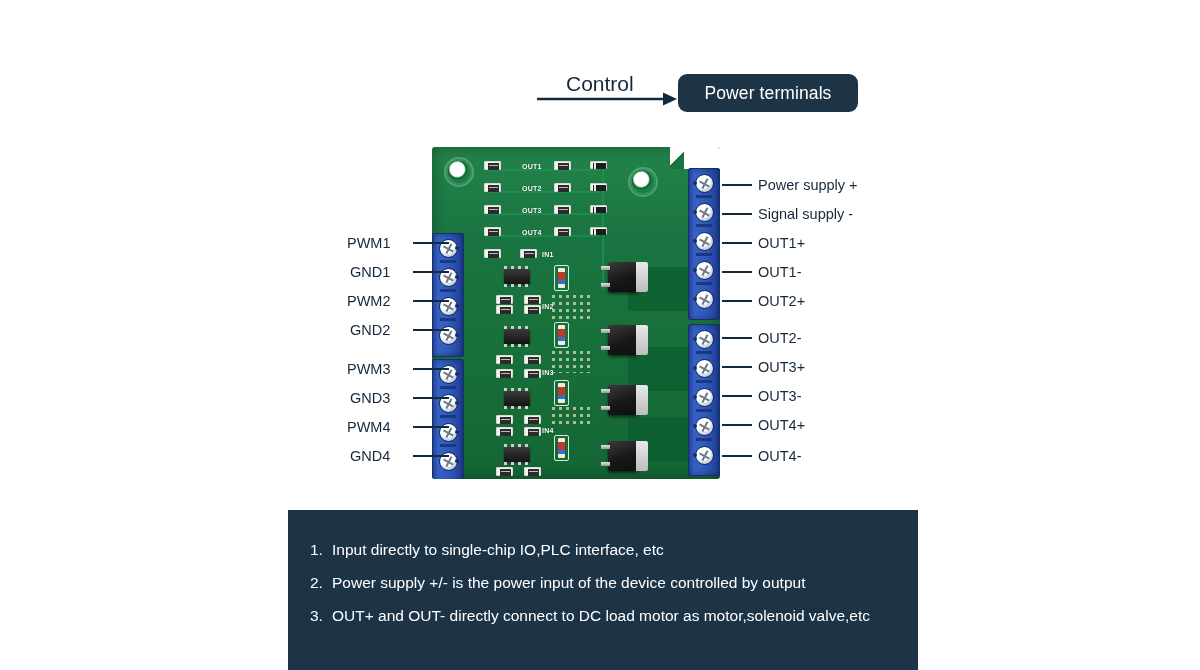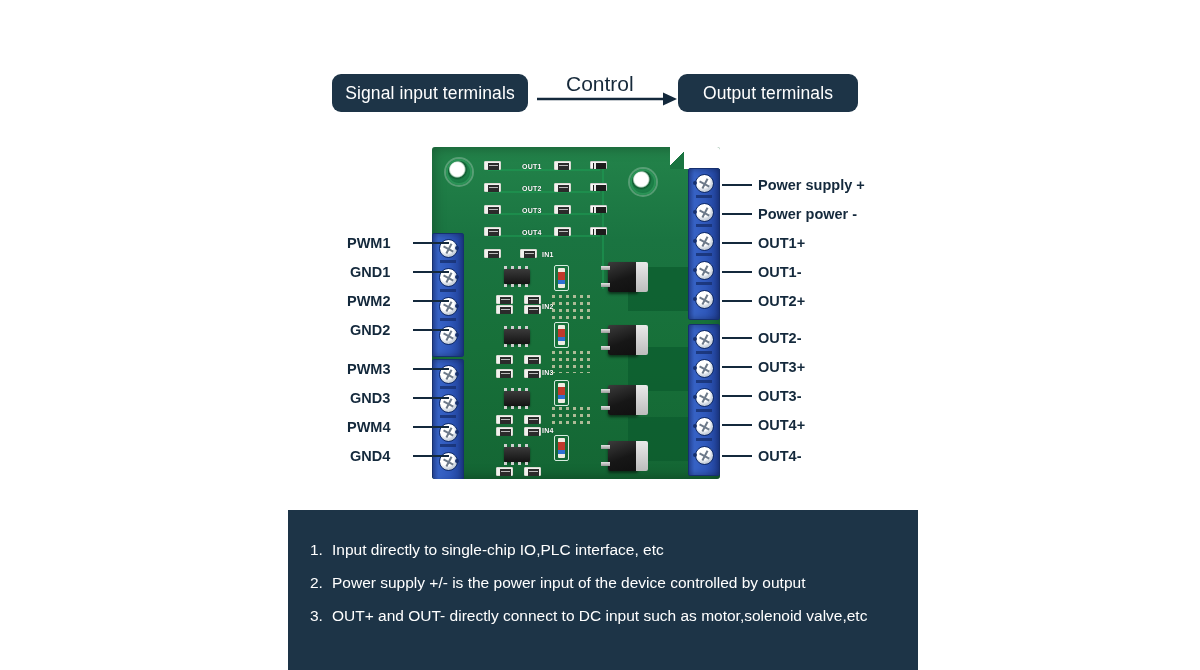--- a/index.html
+++ b/index.html
@@ -158,21 +158,21 @@
     background-image: radial-gradient(circle, #c9c9a8 0 1.6px, transparent 1.7px);
     background-size: 7px 7px;
     opacity: .85;
   }
   .trace { position: absolute; background: #1e9c54; opacity:.55; }
   .trace-d { position: absolute; background: #0c5b2e; opacity:.7; }
 
   
   .lead { position: absolute; height: 2px; background: #14293c; }
   .lbl {
-    position: absolute; font-size: 14.5px; font-weight: bold; color: #14293c;
+    position: absolute; font-size: 14.5px; font-weight: normal; color: #14293c;
     white-space: nowrap; line-height: 1;
   }
   .lbl.left { text-align: right; }
 
   
   #notes {
     position: absolute; left: 288px; top: 510px; width: 630px; height: 160px;
     background: #1d3447;
   }
   .note {
@@ -182,33 +182,30 @@
   .note .num { width: 16px; }
   #note1 { top: 31px; }
   #note2 { top: 64px; }
   #note3 { top: 97px; }
 </style>
 </head>
 <body>
 
 <div id="root">
 
-  <div class="hdr-box" id="hdr-input">
-    <span>Signal input terminals</span>
-  </div>
 
   <div id="ctrl-label">Control</div>
 
   <svg id="ctrl-arrow" viewBox="0 0 140 18">
     <line x1="0" y1="9" x2="126" y2="9" stroke="#14293c" stroke-width="2.6"></line>
     <polygon points="126,2.5 140,9 126,15.5" fill="#14293c"></polygon>
   </svg>
 
   <div class="hdr-box" id="hdr-output">
-    <span>Output terminals</span>
+    <span>Power terminals</span>
   </div>
 
   <div id="board">
     <div class="pcb">
       <div class="pcb-notch"></div>
 
       <div class="trace" style="left:56px; top:22px; width:112px; height:2px;"></div>
       <div class="trace" style="left:56px; top:44px; width:112px; height:2px;"></div>
       <div class="trace" style="left:56px; top:66px; width:112px; height:2px;"></div>
       <div class="trace" style="left:56px; top:88px; width:112px; height:2px;"></div>
@@ -442,21 +439,21 @@
   <div class="lbl left" style="left:347px; top:420px;">PWM4</div>
   <div class="lead" style="left:413px; top:426px; width:36px;"></div>
 
   <div class="lbl left" style="left:350px; top:449px;">GND4</div>
   <div class="lead" style="left:413px; top:455px; width:36px;"></div>
 
   <div class="lead" style="left:722px; top:184px; width:30px;"></div>
   <div class="lbl" style="left:758px; top:178px;">Power supply +</div>
 
   <div class="lead" style="left:722px; top:213px; width:30px;"></div>
-  <div class="lbl" style="left:758px; top:207px;">Power power -</div>
+  <div class="lbl" style="left:758px; top:207px;">Signal supply -</div>
 
   <div class="lead" style="left:722px; top:242px; width:30px;"></div>
   <div class="lbl" style="left:758px; top:236px;">OUT1+</div>
 
   <div class="lead" style="left:722px; top:271px; width:30px;"></div>
   <div class="lbl" style="left:758px; top:265px;">OUT1-</div>
 
   <div class="lead" style="left:722px; top:300px; width:30px;"></div>
   <div class="lbl" style="left:758px; top:294px;">OUT2+</div>
 
@@ -479,17 +476,17 @@
     <div class="note" id="note1">
       <span class="num">1.</span>
       <span>Input directly to single-chip IO,PLC interface, etc</span>
     </div>
     <div class="note" id="note2">
       <span class="num">2.</span>
       <span>Power supply +/- is the power input of the device controlled by output</span>
     </div>
     <div class="note" id="note3">
       <span class="num">3.</span>
-      <span>OUT+ and OUT- directly connect to DC input such as motor,solenoid valve,etc</span>
+      <span>OUT+ and OUT- directly connect to DC load motor as motor,solenoid valve,etc</span>
     </div>
   </div>
 
 </div>
 
 </body></html>

